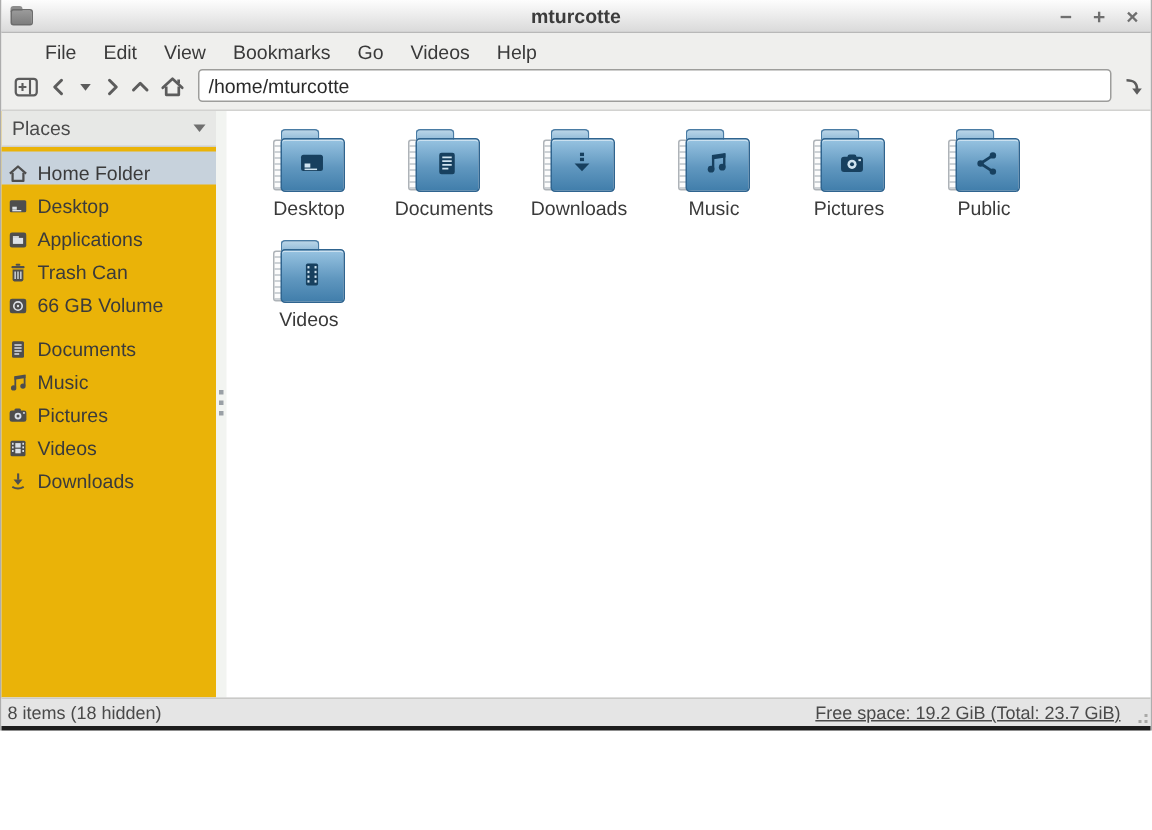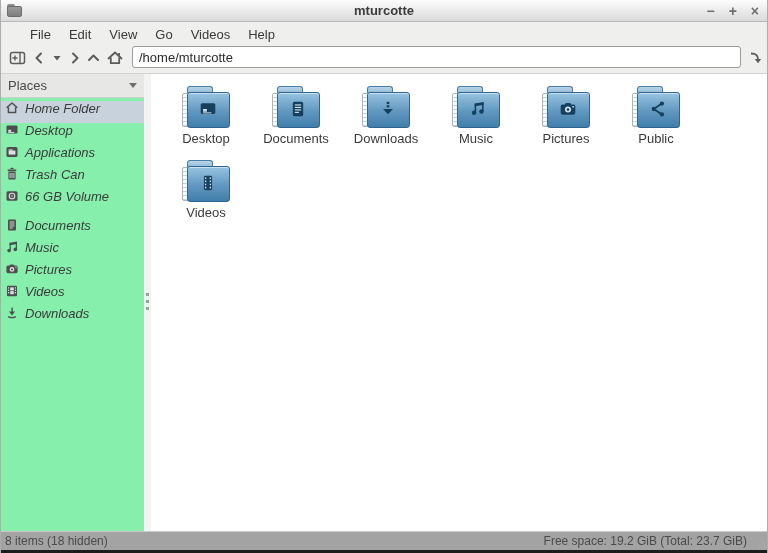--- a/index.html
+++ b/index.html
@@ -1,18 +1,18 @@
 <!DOCTYPE html>
 <html><head>
 <meta charset="utf-8">
 <style>
   * { box-sizing: border-box; margin: 0; padding: 0; }
   html,body { width:768px; height:553px; }
   body { font-family: "Liberation Sans", "DejaVu Sans", sans-serif; font-size:13px; color:#3a3a3a; }
-  .window { width:768px; height:553px; display:flex; flex-direction:column; background:#fff; border-left:1px solid #adadad; border-right:1px solid #adadad; }
+  .window { width:768px; height:487px; display:flex; flex-direction:column; background:#fff; border-left:1px solid #adadad; border-right:1px solid #adadad; }
 
   
   .titlebar { height:22px; flex:0 0 22px; background:linear-gradient(#fdfdfd,#dadada); border-bottom:1px solid #b8b8b8; position:relative; display:flex; align-items:center; }
   .title-icon { width:16px; height:13px; margin-left:6px; position:relative; }
   .title-icon .ti-tab { position:absolute; top:0; left:0; width:8px; height:4px; background:#8d8d8d; border-radius:2px 2px 0 0; }
   .title-icon .ti-body { position:absolute; top:2px; left:0; width:15px; height:11px; background:linear-gradient(#9a9a9a,#7e7e7e); border:1px solid #6c6c6c; border-radius:2px; }
   .title-text { position:absolute; left:0; right:0; text-align:center; font-weight:bold; font-size:13px; color:#3c3c3c; }
   .win-controls { position:absolute; right:8px; top:0; height:22px; display:flex; align-items:center; gap:14px; }
   .win-btn { color:#6f6f6f; font-size:14px; line-height:1; cursor:default; font-weight:bold; }
 
@@ -23,48 +23,48 @@
   
   .toolbar { height:28px; flex:0 0 28px; background:#efefed; border-bottom:1px solid #d2d2d0; display:flex; align-items:flex-start; padding:0 3px; }
   .tool-btn { width:26px; height:24px; display:flex; align-items:center; justify-content:center; border-radius:3px; }
   .tool-btn.narrow { width:18px; }
   .path-input { flex:1; height:22px; margin:0 5px 0 4px; border:1px solid #9d9d9b; border-radius:3px; background:#fff; padding:0 6px; font-family:"Liberation Sans","DejaVu Sans",sans-serif; font-size:13px; color:#2a2a2a; outline:none; }
   svg.icon { display:block; }
 
   
   .content { flex:1; display:flex; min-height:0; }
 
-  .sidebar { width:143px; flex:0 0 143px; background:#86efac; display:flex; flex-direction:column; }
+  .sidebar { width:143px; flex:0 0 143px; background:#eab308; display:flex; flex-direction:column; }
   .side-header { height:24px; flex:0 0 24px; background:#e7e8e6; border-bottom:1px solid #d0d0ce; display:flex; align-items:center; padding:0 7px; color:#4a4a4a; }
   .side-header .hdr-label { flex:1; }
   .side-list { padding-top:3px; }
-  .side-item { height:22px; display:flex; align-items:flex-start; gap:6px; padding-left:4px; color:#3b3b3b; white-space:nowrap;font-style:italic; }
+  .side-item { height:22px; display:flex; align-items:flex-end; gap:6px; padding-left:4px; color:#3b3b3b; white-space:nowrap; }
   .side-item.selected { background:#c7d2dc; }
   .side-sep { height:7px; }
   .caret { width:0; height:0; border-left:4px solid transparent; border-right:4px solid transparent; border-top:5px solid #6f6f6f; }
 
   .splitter { width:7px; flex:0 0 7px; background:#f2f4f1; position:relative; }
   .grip { position:absolute; left:2px; top:50%; margin-top:-10px; }
   .grip i { display:block; width:3px; height:3px; background:#9aa0a6; margin-bottom:4px; }
 
   .main { flex:1; background:#ffffff; padding:12px 0 0 10px; display:flex; flex-wrap:wrap; align-content:flex-start; }
   .file-cell { width:90px; height:74px; display:flex; flex-direction:column; align-items:center; margin-bottom:0; }
   .file-label { margin-top:3px; font-size:13px; color:#3a3a3a; }
 
   
   .folder { position:relative; width:48px; height:42px; }
   .f-tab { position:absolute; top:0; left:5px; width:26px; height:9px; background:linear-gradient(#b9d5e8,#85b2d3); border:1px solid #4a7ca4; border-bottom:none; border-radius:3px 3px 0 0; }
   .f-papers { position:absolute; top:7px; left:0; bottom:1px; width:10px; background:repeating-linear-gradient(180deg,#fcfcfc 0 3px,#cdd2d6 3px 4px); border:1px solid #aeb3b8; border-radius:2px; }
   .f-body { position:absolute; top:6px; left:5px; right:0; bottom:0; background:linear-gradient(180deg,#97c3e1 0%,#6097bf 55%,#417eab 100%); border:1px solid #2f648f; border-radius:3px; box-shadow:inset 0 1px 0 rgba(255,255,255,.5); }
   .f-emblem { position:absolute; left:17px; top:14px; }
 
   
-  .statusbar { height:19px; flex:0 0 19px; background:#a3a3a3; border-top:1px solid #c9c9c7; display:flex; align-items:center; padding:0 4px; font-size:12px; color:#4a4a4a; position:relative; }
+  .statusbar { height:19px; flex:0 0 19px; background:#e5e5e5; border-top:1px solid #c9c9c7; display:flex; align-items:center; padding:0 4px; font-size:12px; color:#4a4a4a; position:relative; }
   .status-left { flex:1; }
-  .status-right { margin-right:16px; }
+  .status-right { margin-right:16px;text-decoration:underline; }
   .resize-grip { position:absolute; right:2px; bottom:2px; width:10px; height:10px; }
   .resize-grip i { position:absolute; width:2px; height:2px; background:#a9a9a7; }
   .bottom-border { height:3px; flex:0 0 3px; background:#1d1d1d; }
 </style>
 </head>
 <body>
 
 <div class="window">
 
   <div class="titlebar">
@@ -77,20 +77,21 @@
       <span class="win-btn">−</span>
       <span class="win-btn">+</span>
       <span class="win-btn">×</span>
     </div>
   </div>
 
   <div class="menubar">
     <span class="menu-item">File</span>
     <span class="menu-item">Edit</span>
     <span class="menu-item">View</span>
+    <span class="menu-item">Bookmarks</span>
     <span class="menu-item">Go</span>
     <span class="menu-item">Videos</span>
     <span class="menu-item">Help</span>
   </div>
 
   <div class="toolbar">
     <div class="tool-btn">
       <svg class="icon" width="17" height="16" viewBox="0 0 17 16">
         <rect x="1.5" y="2.5" width="14" height="11" rx="2" fill="none" stroke="#5c5c5c" stroke-width="1.5"></rect>
         <line x1="11" y1="3" x2="11" y2="13" stroke="#5c5c5c" stroke-width="1.4"></line>

